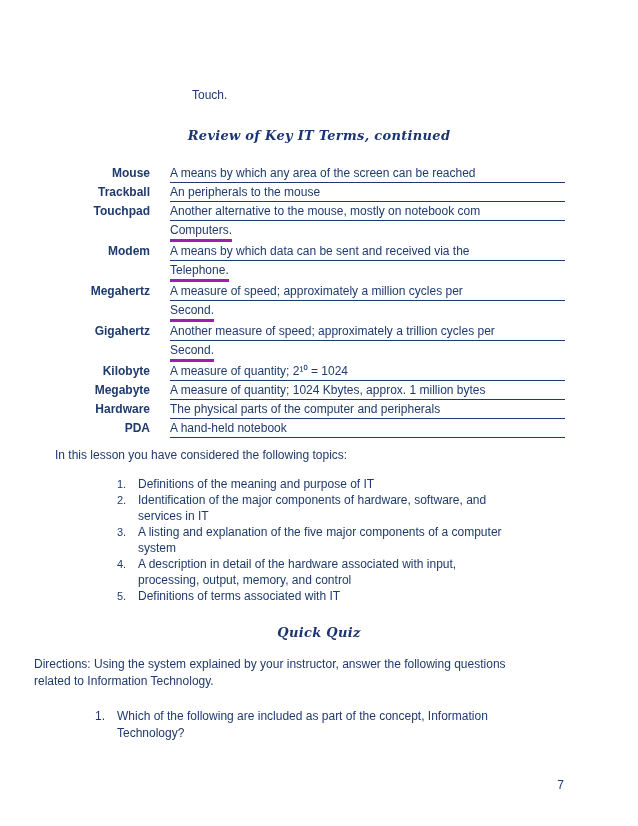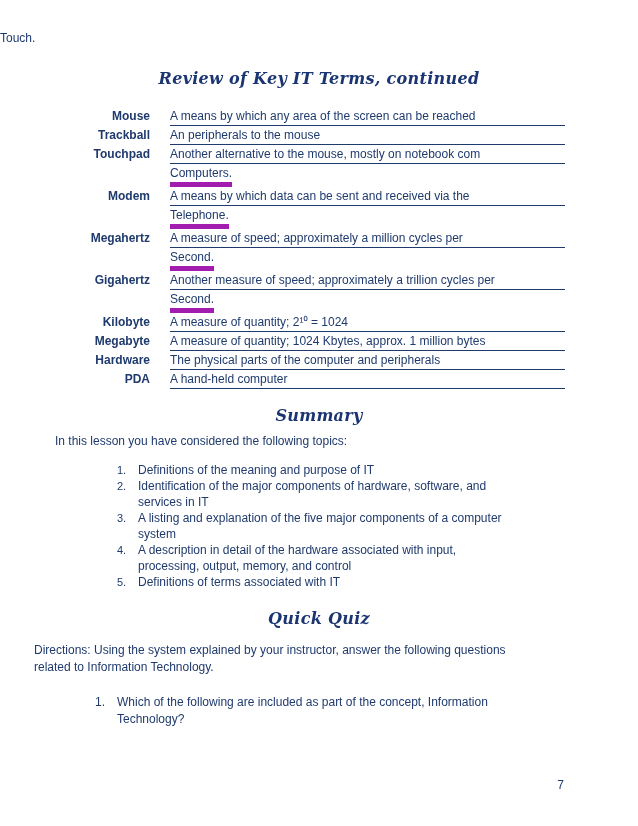--- a/index.html
+++ b/index.html
@@ -8,29 +8,30 @@
     width: 638px;
     height: 826px;
     background: #ffffff;
     position: relative;
     font-family: "Liberation Sans", sans-serif;
     color: #1f3a6d;
     font-size: 12px;
     overflow: hidden;
   }
   .lead {
-    padding-top: 31px;
+    padding-top: 88px;
+    margin-left: 192px;
     line-height: 15px;
   }
   .fancy-title {
     text-align: center;
     font-family: "DejaVu Serif", serif;
     font-weight: 700;
     font-style: italic;
-    font-size: 16px;
+    font-size: 13px;
     letter-spacing: 0.3px;
     color: #1a3572;
     line-height: 17px;
   }
   .review-title { margin-top: 24px; }
   .terms {
     margin: 20px 73px 0 75px;
   }
   .term-row { display: flex; }
   .term-cell {
@@ -42,21 +43,21 @@
     line-height: 19px;
   }
   .def-cell { flex: 1; min-width: 0; }
   .def-line {
     line-height: 18px;
     border-bottom: 1px solid #1f3a6d;
   }
   .def-line2 { line-height: 18px; }
   .def-line2 span {
     display: inline-block;
-    border-bottom: 5px solid #a21caf;
+    border-bottom: 3px solid #a21caf;
   }
   .summary-title { margin-top: 18px; }
   .summary-intro {
     margin: 9px 0 0 55px;
     line-height: 16px;
   }
   .num-list { margin-top: 13px; }
   .summary-list { margin-left: 117px; margin-right: 55px; }
   .list-item { display: flex; }
   .item-num {
@@ -160,27 +161,26 @@
     <div class="term-row">
       <div class="term-cell">Hardware</div>
       <div class="def-cell">
         <div class="def-line">The physical parts of the computer and peripherals</div>
       </div>
     </div>
 
     <div class="term-row">
       <div class="term-cell">PDA</div>
       <div class="def-cell">
-        <div class="def-line">A hand-held computer</div>
+        <div class="def-line">A hand-held notebook</div>
       </div>
     </div>
 
   </div>
 
-  <div class="fancy-title summary-title">Summary</div>
 
   <div class="summary-intro">In this lesson you have considered the following topics:</div>
 
   <div class="num-list summary-list">
     <div class="list-item">
       <span class="item-num">1.</span>
       <span class="item-text">Definitions of  the meaning and purpose of IT</span>
     </div>
     <div class="list-item">
       <span class="item-num">2.</span>

